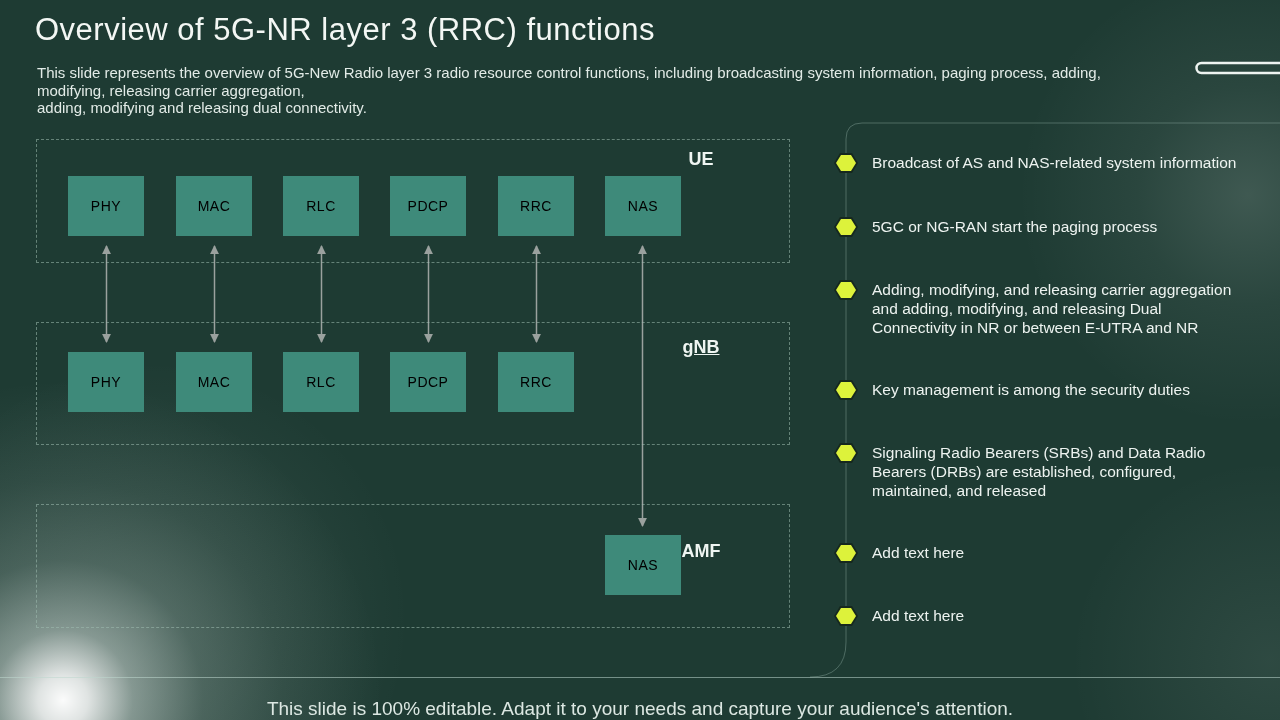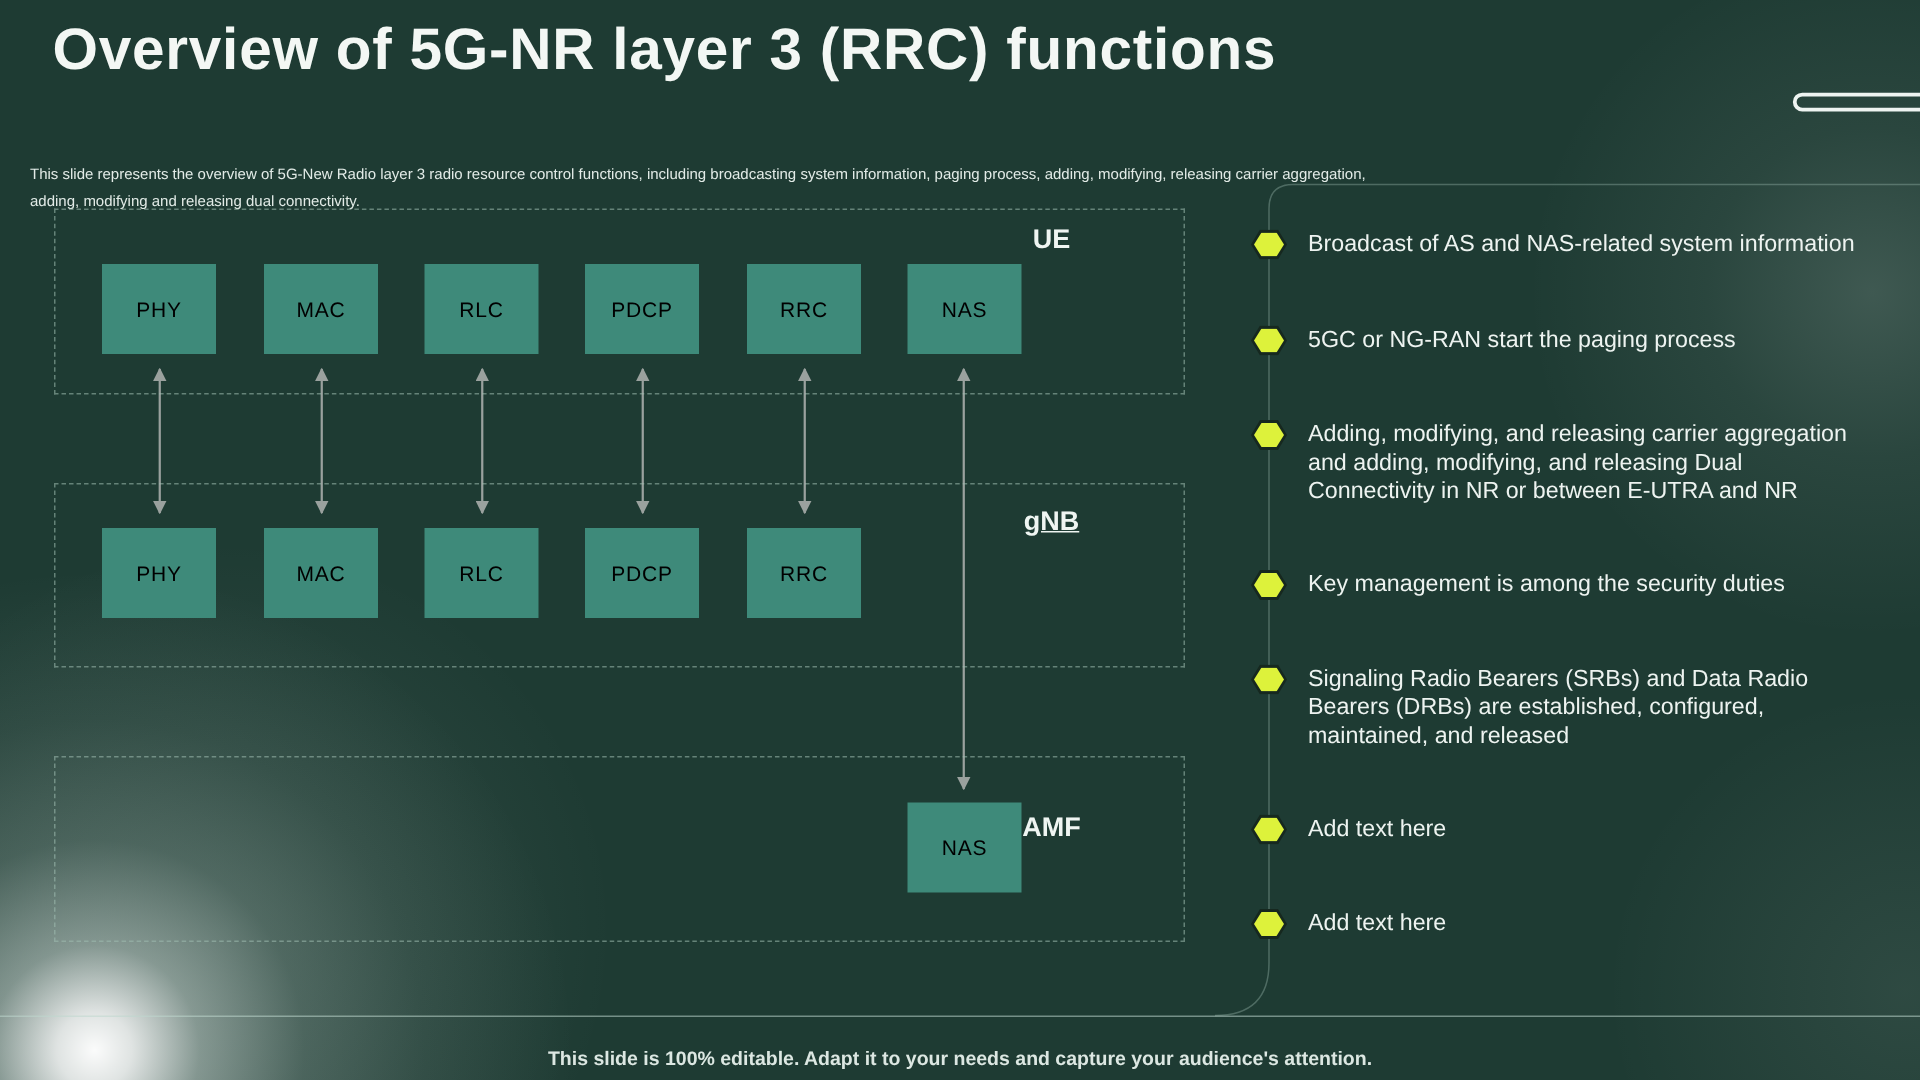--- a/index.html
+++ b/index.html
@@ -8,25 +8,25 @@
     font-family:"Liberation Sans",sans-serif;
     background-color:#1E3B33;
     background-image:
       radial-gradient(circle at 63px 700px, rgba(255,255,255,0.98) 0px, rgba(255,255,255,0.85) 25px, rgba(240,248,244,0.45) 70px, rgba(225,238,232,0.18) 140px, rgba(225,238,232,0.07) 220px, rgba(0,0,0,0) 320px),
       radial-gradient(circle at 150px 620px, rgba(235,245,240,0.10) 0px, rgba(0,0,0,0) 260px),
       radial-gradient(circle at 1248px 195px, rgba(235,245,240,0.16) 0px, rgba(235,245,240,0.06) 110px, rgba(0,0,0,0) 230px),
       radial-gradient(circle at 1270px 660px, rgba(235,245,240,0.08) 0px, rgba(0,0,0,0) 200px);
   }
   .title{
     position:absolute;left:35px;top:12px;width:1000px;
-    font-size:39px;font-weight:700;color:#F3F7F4;letter-spacing:0.5px;
+    font-size:31px;font-weight:400;color:#F3F7F4;letter-spacing:0.5px;
   }
   .subtitle{
-    position:absolute;left:20px;top:64px;width:1100px;
-    font-size:10px;line-height:17.5px;color:#E2EBE7;white-space:pre-line;margin-top:44px;
+    position:absolute;left:37px;top:64px;width:1100px;
+    font-size:15px;line-height:17.5px;color:#E2EBE7;white-space:pre-line;
   }
   .dashed-box{
     position:absolute;left:36px;width:752px;height:122px;
     border:1px dashed rgba(160,190,178,0.55);
   }
   .box-ue{top:139px;}
   .box-gnb{top:322px;height:121px;}
   .box-amf{top:504px;}
   .row-label{
     position:absolute;left:640px;width:122px;text-align:center;
@@ -53,21 +53,21 @@
     width:20px;height:16px;
     clip-path:polygon(25% 0,75% 0,100% 50%,75% 100%,25% 100%,0 50%);
     background:#DDF23B;
   }
   .bullet-text{
     position:absolute;left:872px;width:412px;
     font-size:15.5px;line-height:19px;color:#EDF3F0;white-space:pre-line;
   }
   .footer-text{
     position:absolute;left:0;top:698px;width:1280px;text-align:center;
-    font-size:13px;color:#DCE7E2;font-weight:bold;
+    font-size:19px;color:#DCE7E2;
   }
 </style>
 </head>
 <body>
 
 <div class="slide">
 
   <svg class="svg-overlay" width="1280" height="720" viewBox="0 0 1280 720">
     <defs>
       <marker id="arr" viewBox="0 0 10 10" refX="9" refY="5" markerWidth="9" markerHeight="9" markerUnits="userSpaceOnUse" orient="auto-start-reverse">

